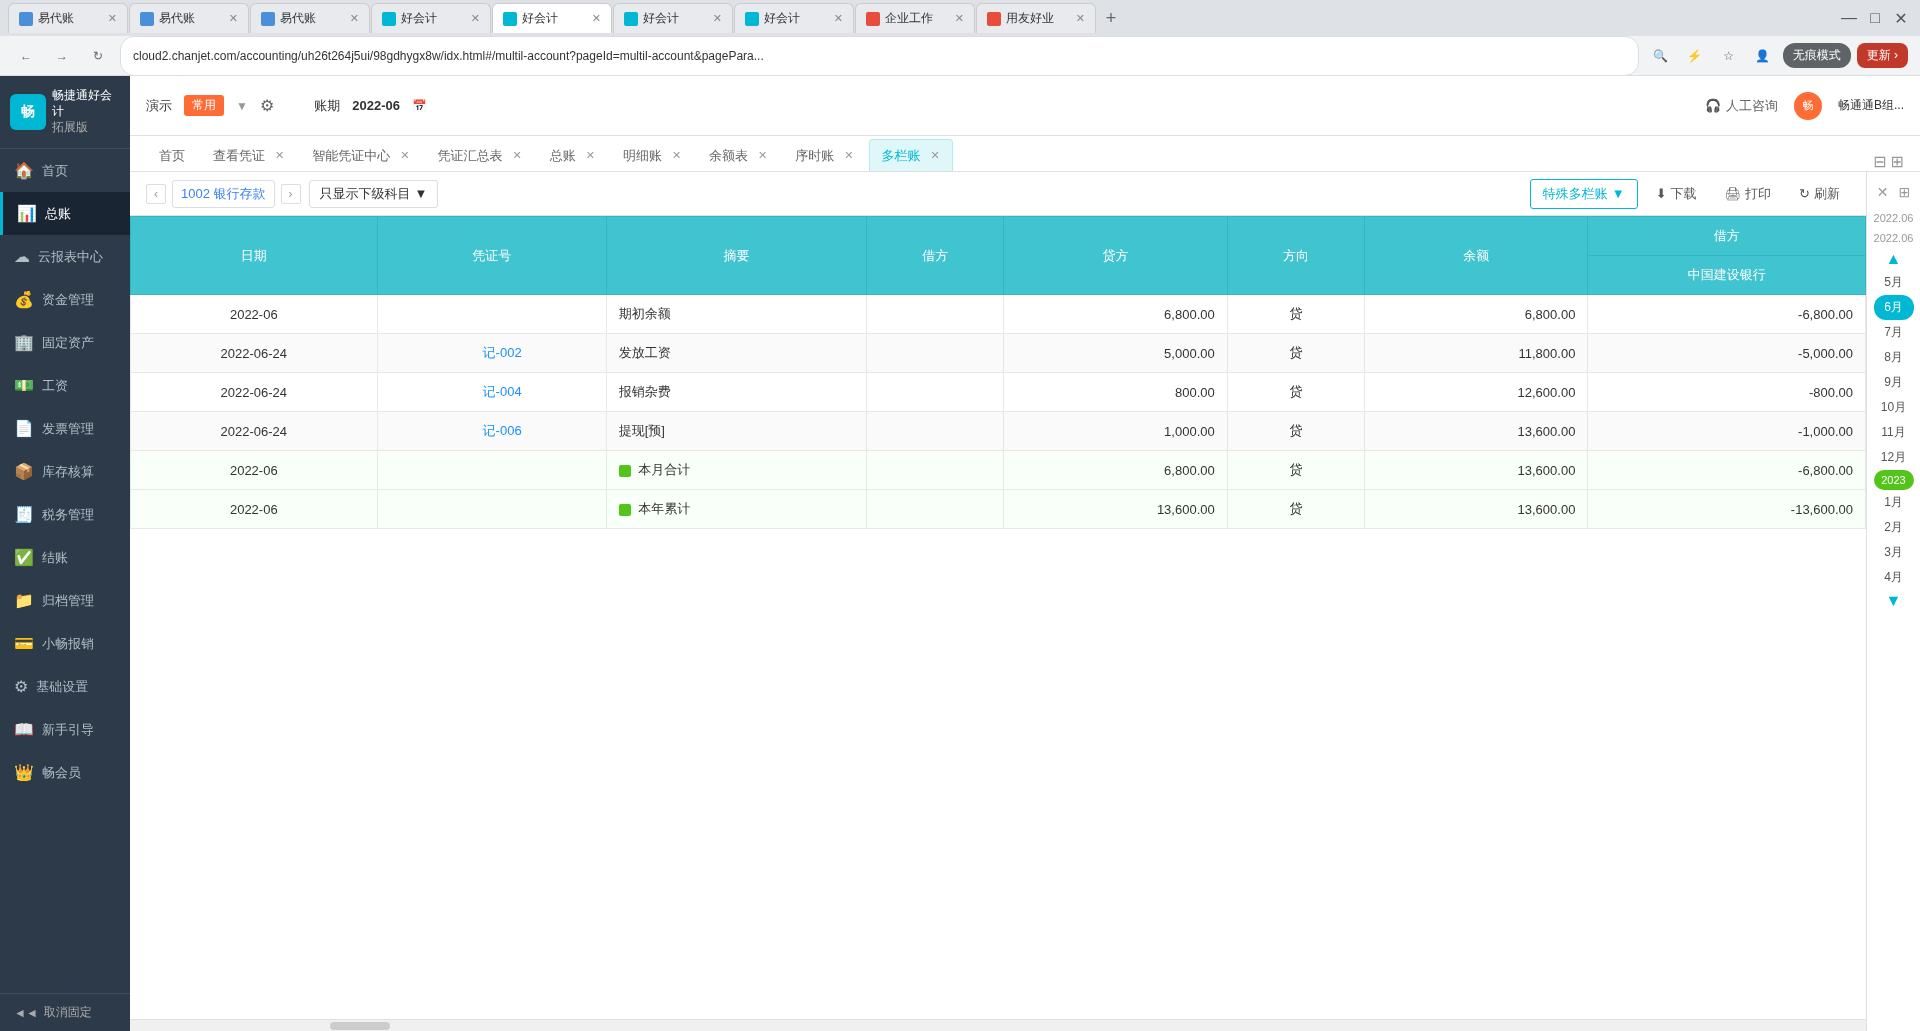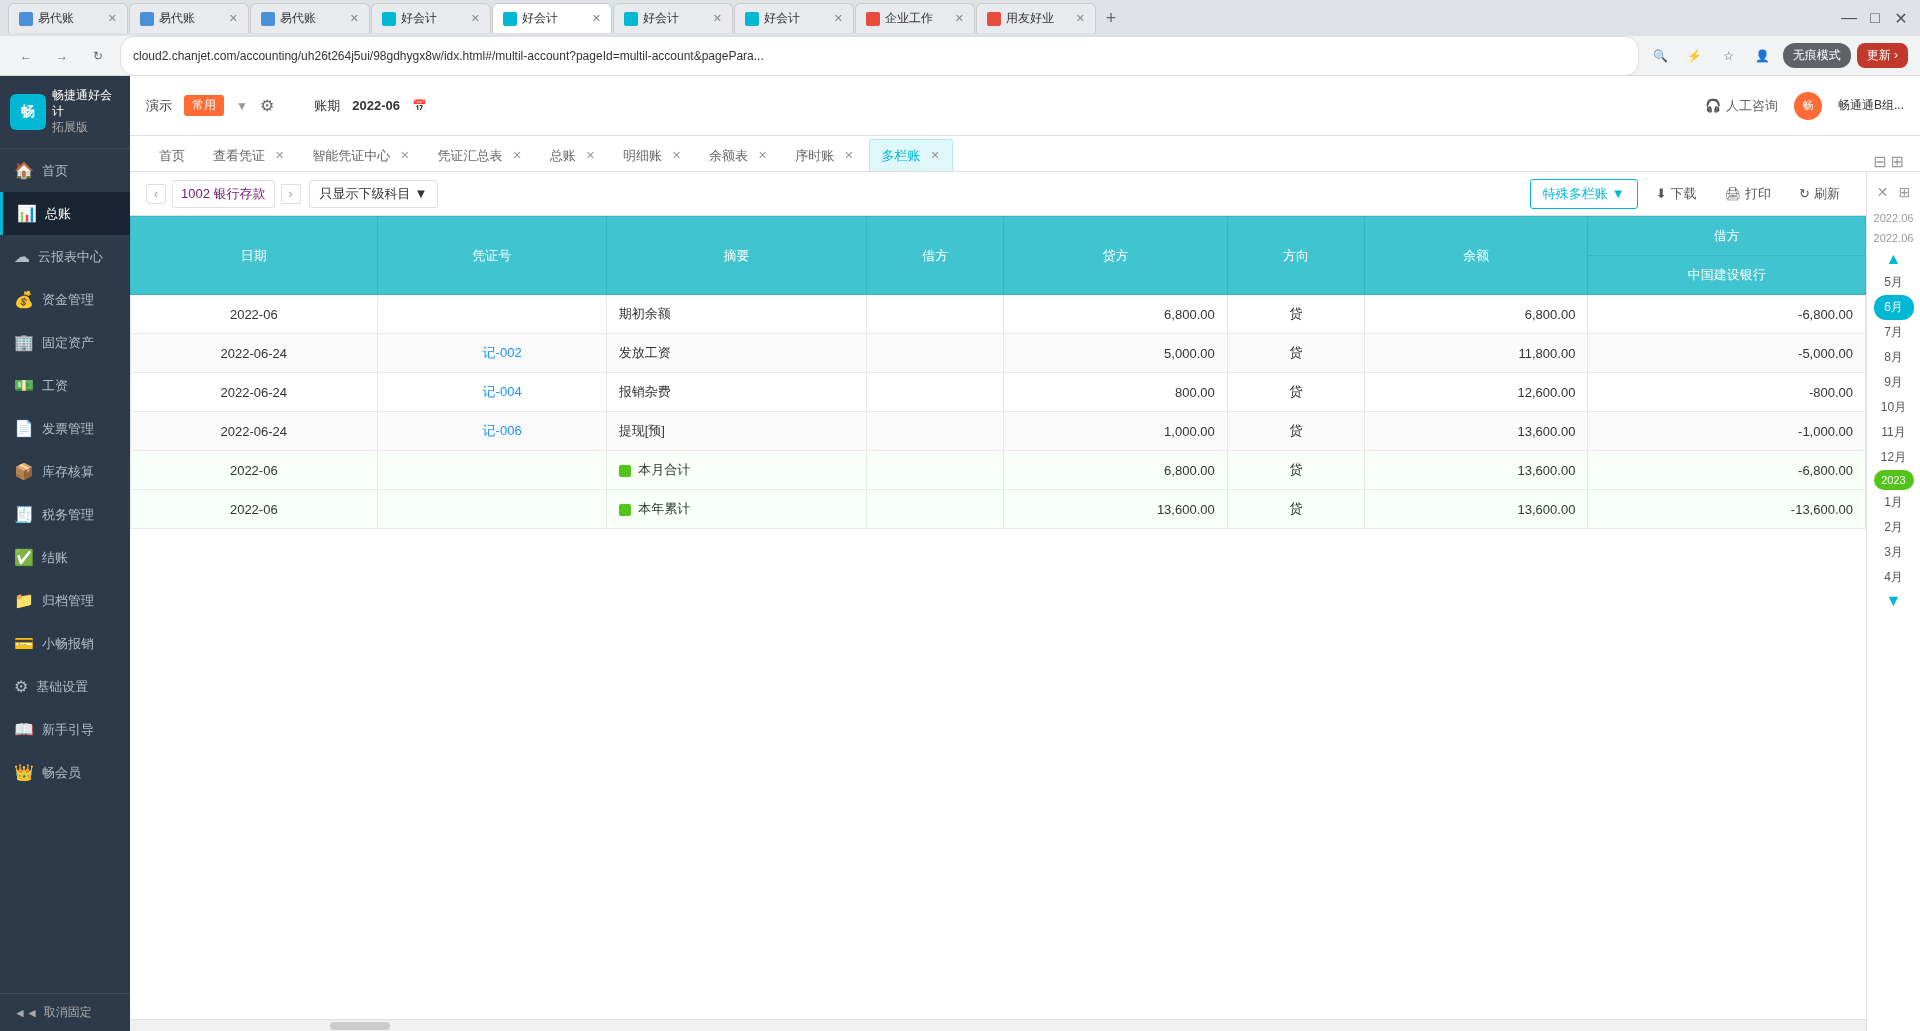--- a/index.html
+++ b/index.html
@@ -64,21 +64,21 @@
     
     .content-area { flex: 1; display: flex; overflow: hidden; position: relative; }
 
     
     .ledger-main { flex: 1; background: #fff; display: flex; flex-direction: column; overflow: hidden; }
 
     
     .ledger-toolbar { height: 44px; display: flex; align-items: center; padding: 0 16px; gap: 8px; border-bottom: 1px solid #e0e0e0; background: #fff; }
     .account-nav { display: flex; align-items: center; gap: 6px; }
     .nav-arrow { width: 20px; height: 20px; display: flex; align-items: center; justify-content: center; color: #999; cursor: pointer; border: 1px solid #ddd; border-radius: 2px; }
-    .account-code { font-size: 13px; color: #701a75; padding: 4px 8px; border: 1px solid #ddd; border-radius: 3px; min-width: 100px; }
+    .account-code { font-size: 13px; color: #3b82f6; padding: 4px 8px; border: 1px solid #ddd; border-radius: 3px; min-width: 100px; }
     .filter-select { display: flex; align-items: center; gap: 4px; padding: 4px 10px; border: 1px solid #ddd; border-radius: 3px; font-size: 13px; color: #333; cursor: pointer; }
     .toolbar-right { margin-left: auto; display: flex; align-items: center; gap: 8px; }
     .special-btn { padding: 5px 12px; border: 1px solid #00b8d4; border-radius: 3px; color: #00b8d4; background: #fff; font-size: 13px; cursor: pointer; display: flex; align-items: center; gap: 4px; }
     .action-btn { display: flex; align-items: center; gap: 4px; padding: 5px 10px; color: #555; font-size: 13px; cursor: pointer; }
 
     
     .table-wrapper { flex: 1; overflow: auto; }
     table { width: 100%; border-collapse: collapse; }
     thead tr th { background: #40c4cf; color: #fff; padding: 10px 12px; font-size: 13px; font-weight: normal; text-align: center; border: 1px solid #35b5bf; white-space: nowrap; }
     thead tr:first-child th { background: #40c4cf; }

